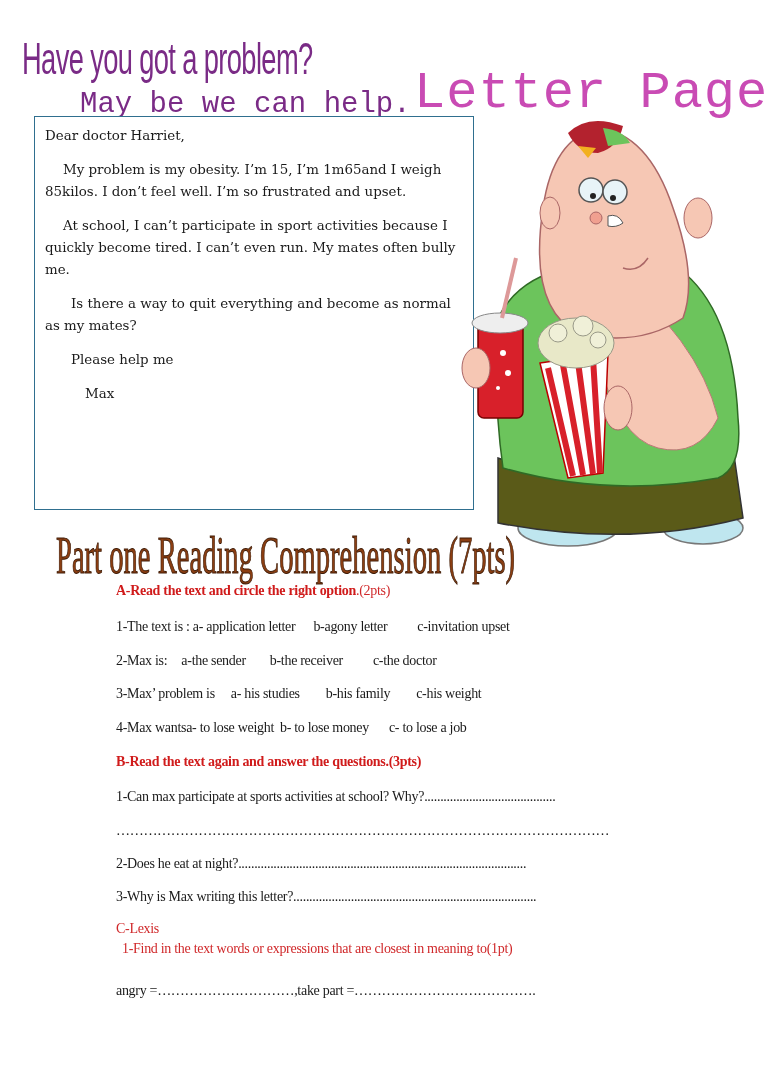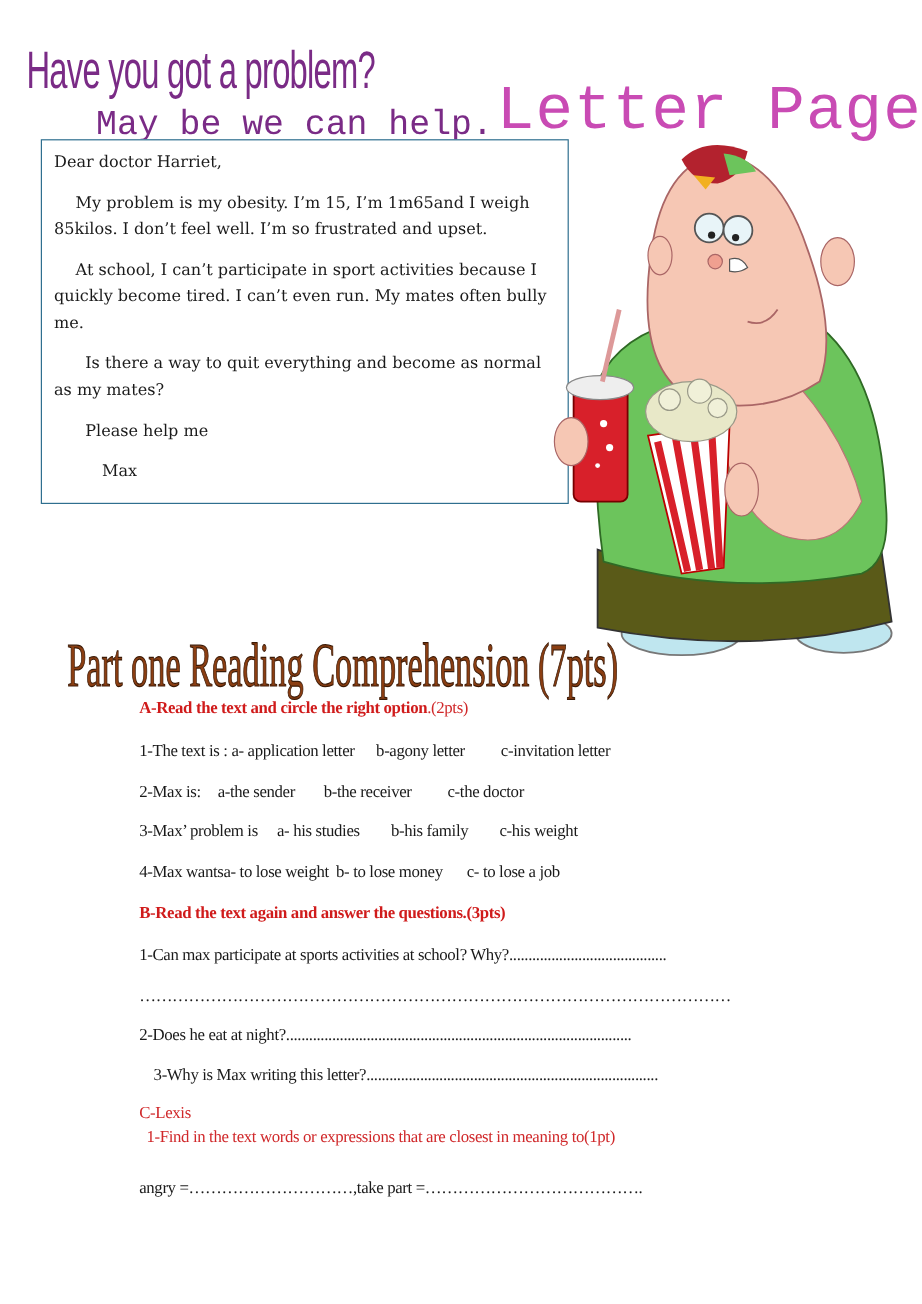--- a/index.html
+++ b/index.html
@@ -17,21 +17,21 @@
     font-family: "Liberation Mono", monospace;
     font-size: 29px; color: #7a2b86; white-space: nowrap;
   }
   .title-right {
     position: absolute; left: 414px; top: 64px;
     font-family: "Liberation Mono", monospace;
     font-size: 52px; color: #c94bb4; white-space: nowrap; letter-spacing: 1px;
   }
 
   .letter-box {
-    position: absolute; left: 34px; top: 116px; width: 440px; height: 304px;
+    position: absolute; left: 34px; top: 116px; width: 440px; height: 394px;
     border: 1.5px solid #2f6f8f; box-sizing: border-box; background: #fff;
     padding: 8px 10px; font-family: "DejaVu Serif", serif; font-size: 13.4px; line-height: 22px;
   }
   .letter-box p { margin: 0 0 12px 0; }
   .ind1 { text-indent: 18px; }
   .ind2 { text-indent: 22px; }
   .ind3 { text-indent: 26px; }
   .sig { padding-left: 40px; }
 
   .illustration { position: absolute; left: 458px; top: 118px; width: 310px; height: 440px; }
@@ -117,34 +117,34 @@
 </div>
 
 <div class="part-heading">Part one   Reading Comprehension (7pts)</div>
 
 <div class="exercises">
   <div class="row" style="top:0px;">
     <span class="red-bold">A-Read the text and circle the right option</span><span class="red">.(2pts)</span>
   </div>
 
   <div class="row" style="top:36px;">
-    <span>1-The text is : </span><span class="opt">a- application letter</span><span class="opt" style="margin-left:18px">b-agony letter</span><span class="opt" style="margin-left:30px">c-invitation letter</span>
+    <span>1-The text is : </span><span class="opt">a- application letter</span><span class="opt" style="margin-left:18px">b-agony letter</span><span class="opt" style="margin-left:30px">c-invitation upset</span>
   </div>
   <div class="row" style="top:70px;">
     <span>2-Max is:</span><span class="opt" style="margin-left:14px">a-the sender</span><span class="opt" style="margin-left:24px">b-the receiver</span><span class="opt" style="margin-left:30px">c-the doctor</span>
   </div>
   <div class="row" style="top:103px;">
     <span>3-Max’ problem is</span><span class="opt" style="margin-left:16px">a- his studies</span><span class="opt" style="margin-left:26px">b-his family</span><span class="opt" style="margin-left:26px">c-his weight</span>
   </div>
   <div class="row" style="top:137px;">
     <span>4-Max wants</span><span class="opt" style="">a- to lose weight</span><span class="opt" style="margin-left:6px">b- to lose money</span><span class="opt" style="margin-left:20px">c- to lose a job</span>
   </div>
 
   <div class="row red-bold" style="top:171px;">B-Read the text again and answer the questions.(3pts)</div>
   <div class="row" style="top:206px;">1-Can max participate at sports activities at school? Why?.........................................</div>
   <div class="row" style="top:240px;">………………………………………………………………………………………………</div>
   <div class="row" style="top:273px;">2-Does he eat at night?..........................................................................................</div>
-  <div class="row" style="top:306px;margin-left:12px;">3-Why is Max writing this letter?............................................................................</div>
+  <div class="row" style="top:306px;">3-Why is Max writing this letter?............................................................................</div>
 
   <div class="row red" style="top:338px;">C-Lexis</div>
   <div class="row red" style="top:358px; left:6px;">1-Find in the text words or expressions that are closest in meaning to(1pt)</div>
   <div class="row" style="top:400px;">angry =…………………………,take part =………………………………….</div>
 </div>
 
 </body></html>

